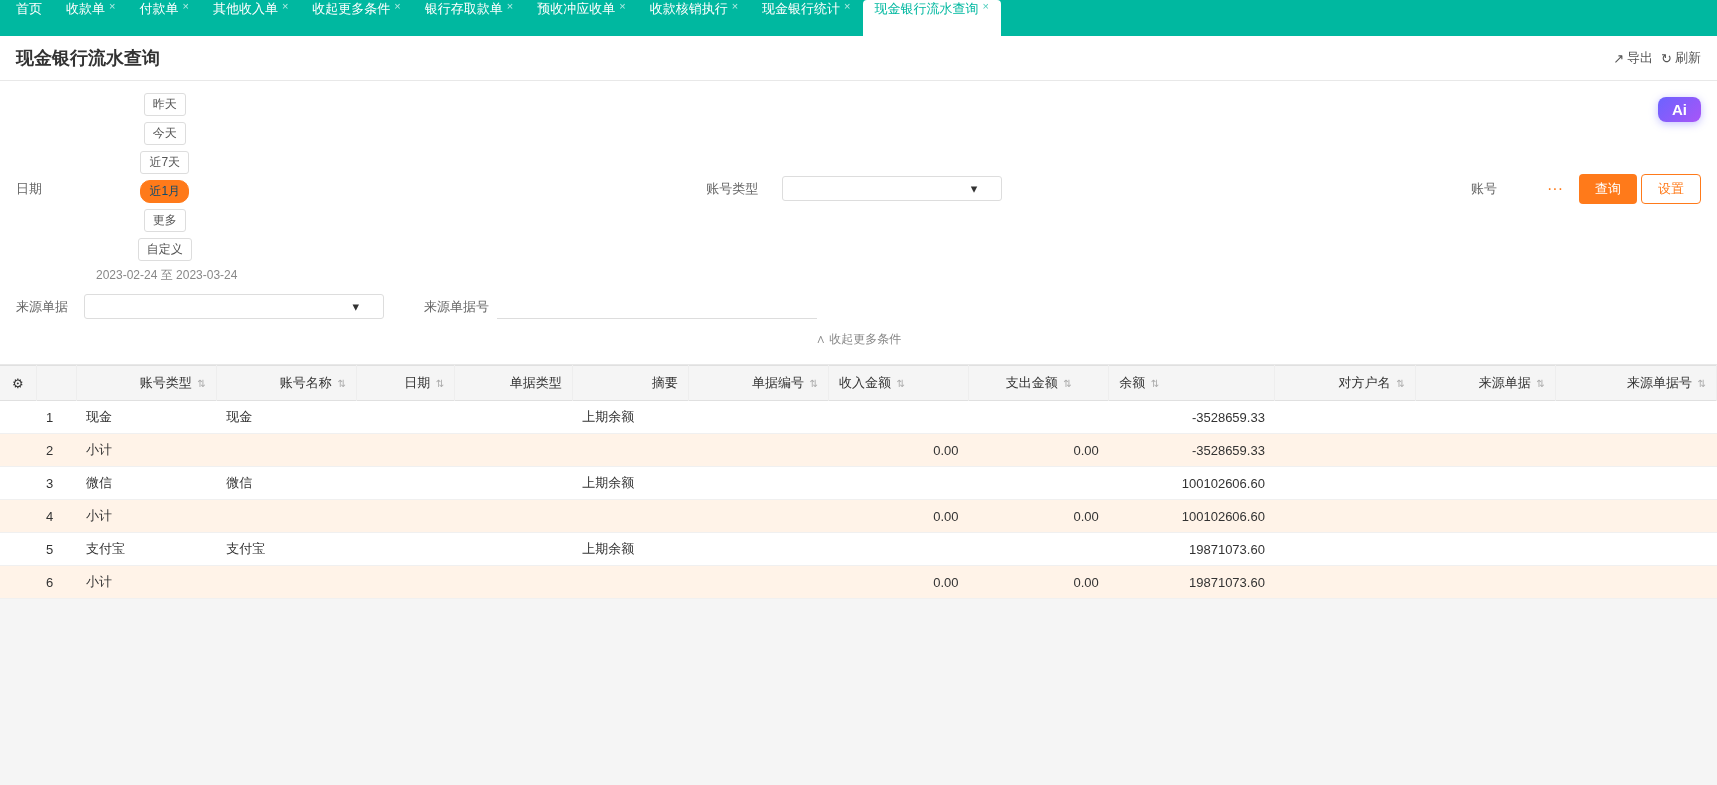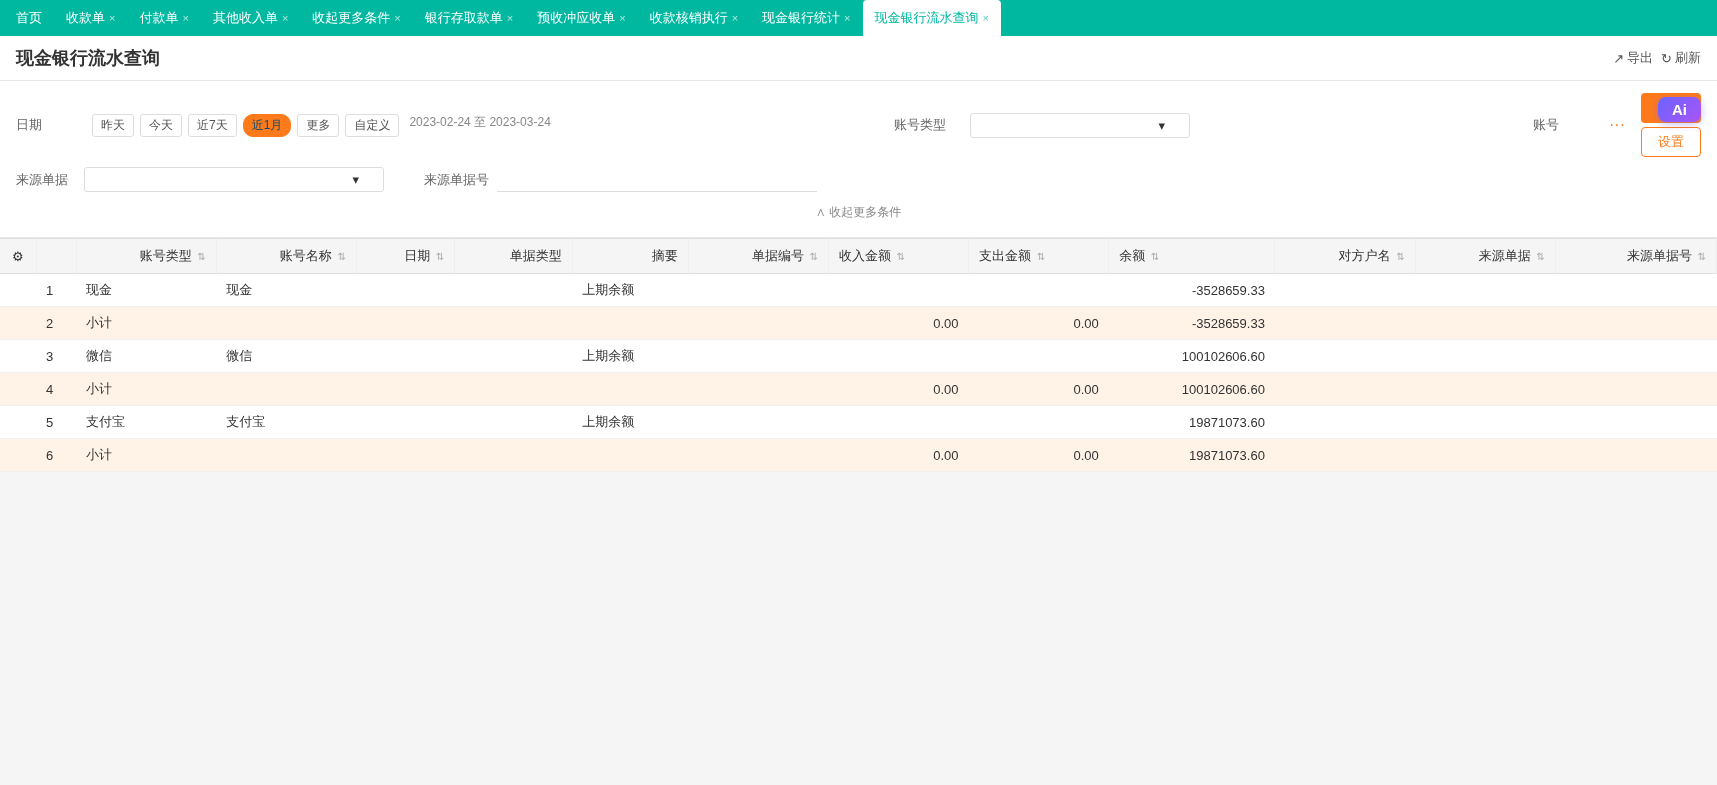--- a/index.html
+++ b/index.html
@@ -12,21 +12,21 @@
       align-items: center;
       height: 36px;
       padding: 0 4px;
       overflow: hidden;
     }
     .nav-item {
       color: #fff;
       padding: 0 12px;
       height: 36px;
       display: flex;
-      align-items: center;
+      align-items: flex-start;
       cursor: pointer;
       white-space: nowrap;
       font-size: 13px;
     }
     .nav-item.active {
       background: #fff;
       color: #00b8a0;
       border-radius: 4px 4px 0 0;
     }
     .nav-close {
@@ -77,21 +77,23 @@
       gap: 16px;
       margin-bottom: 10px;
     }
     .filter-label {
       color: #666;
       white-space: nowrap;
       min-width: 60px;
     }
     .date-options {
       display: flex;
+      align-items: center;
       gap: 6px;
+      flex-direction: column;
     }
     .date-btn {
       padding: 2px 8px;
       border: 1px solid #ddd;
       border-radius: 3px;
       background: #fff;
       cursor: pointer;
       font-size: 12px;
       color: #555;
     }
@@ -306,21 +308,21 @@
     <div class="filter-select" style="width:220px;">
       <span></span>
       <span>▾</span>
     </div>
 
     <div style="flex:1"></div>
 
     <span class="filter-label">账号</span>
     <span class="filter-dots">···</span>
 
-    <div style="display:flex; flex-direction:column; gap:4px;">
+    <div style="display:flex; flex-direction:row; gap:4px;">
       <button class="query-btn">查询</button>
       <button class="settings-btn">设置</button>
     </div>
   </div>
 
   <div class="filter-row2">
     <div class="filter-group">
       <span class="filter-label">来源单据</span>
       <div class="filter-select" style="width:300px;">
         <span></span>
@@ -364,21 +366,21 @@
           <span>摘要</span>
         </th>
         <th>
           <span>单据编号</span>
           <span class="sort-icon">⇅</span>
         </th>
         <th style="text-align:left;">
           <span>收入金额</span>
           <span class="sort-icon">⇅</span>
         </th>
-        <th style="text-align:left;">
+        <th style="text-align:center;">
           <span>支出金额</span>
           <span class="sort-icon">⇅</span>
         </th>
         <th style="text-align:left;">
           <span>余额</span>
           <span class="sort-icon">⇅</span>
         </th>
         <th>
           <span>对方户名</span>
           <span class="sort-icon">⇅</span>

